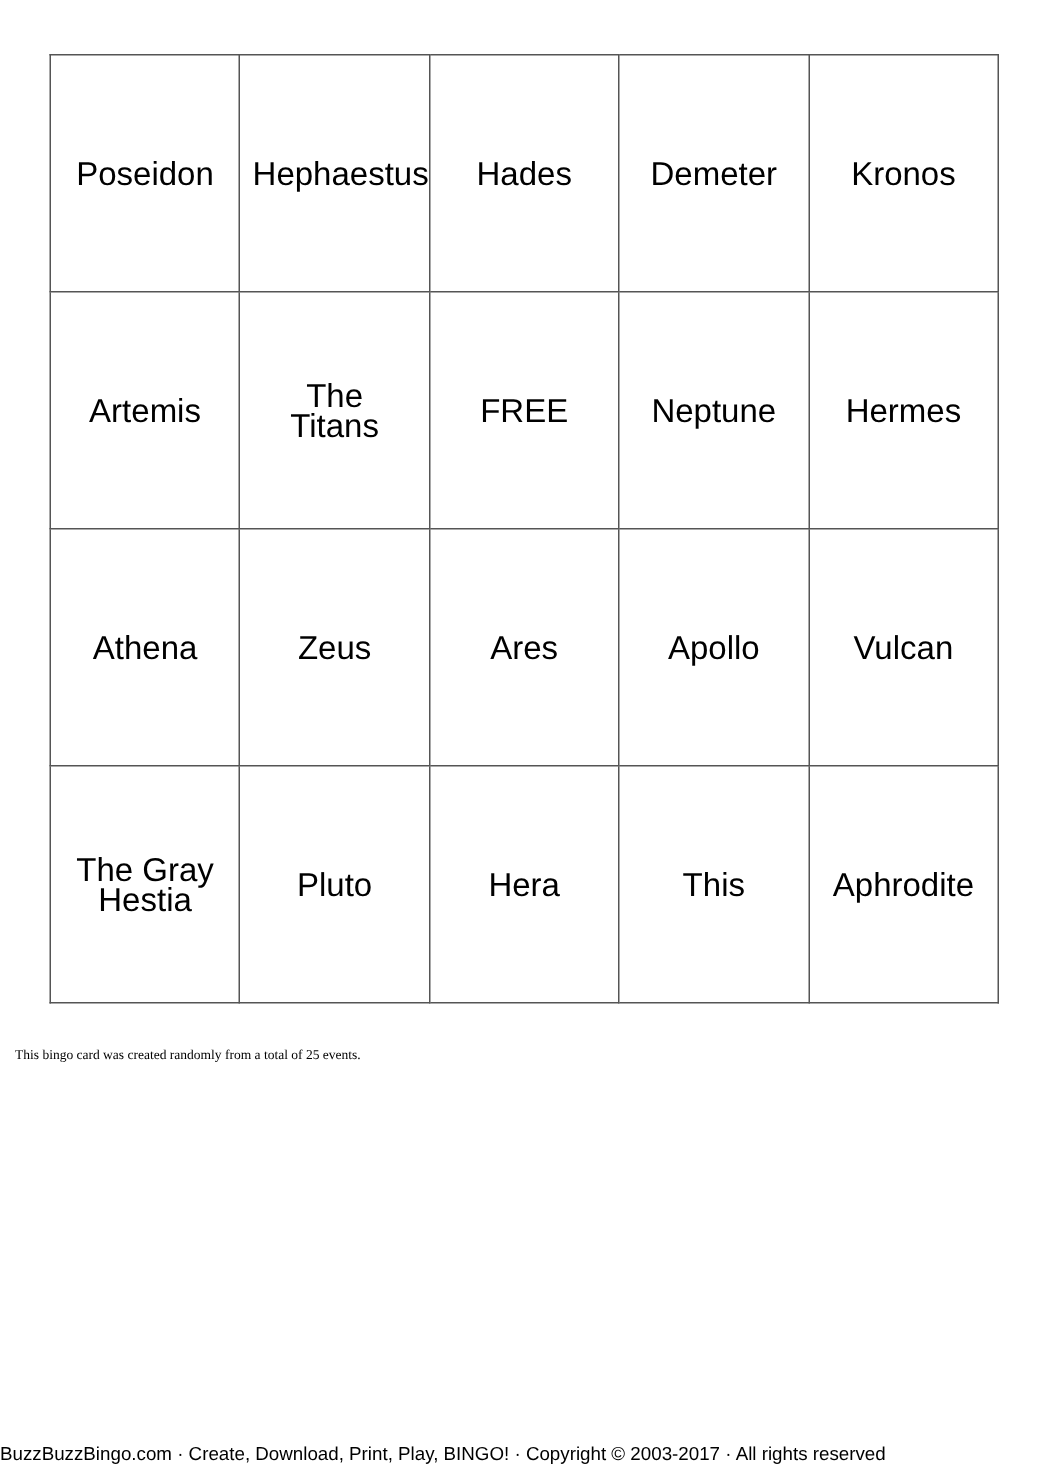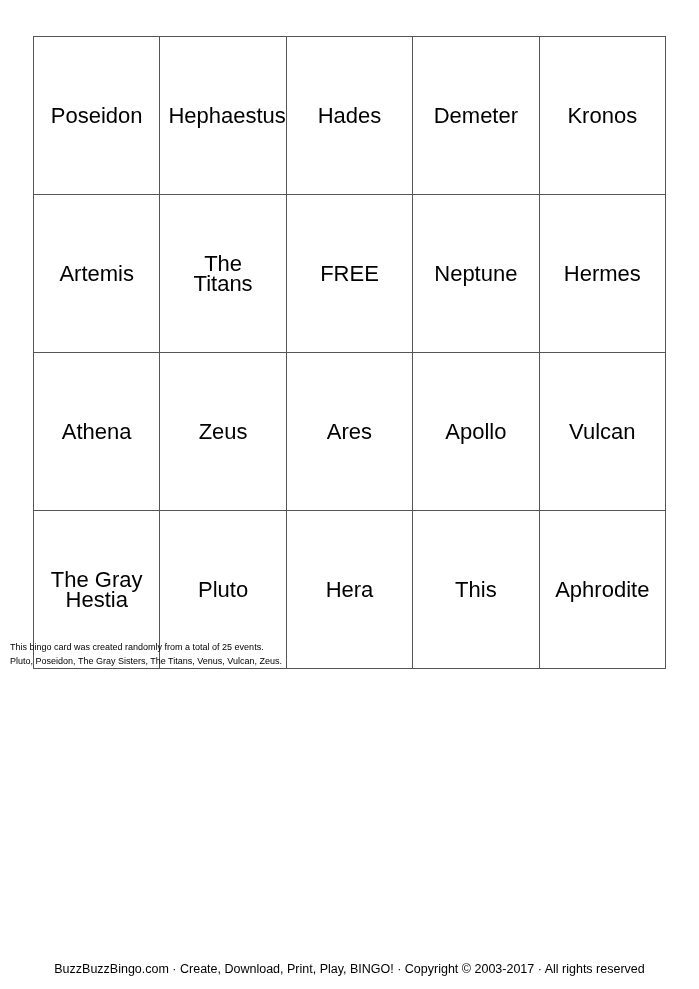--- a/index.html
+++ b/index.html
@@ -1,20 +1,20 @@
 <!DOCTYPE html>
 <html><head>
   <meta charset="utf-8">
   <style>
     html, body { margin: 0; padding: 0; background: #ffffff; }
     body { width: 699px; height: 989px; position: relative; overflow: hidden; font-family: "Liberation Sans", sans-serif; color: #000; }
     .grid { position: absolute; left: 33px; top: 36px; width: 633px; height: 633px; border-collapse: collapse; table-layout: fixed; }
     .grid td { border: 1px solid #555; width: 126px; height: 125px; text-align: center; vertical-align: middle; font-size: 22px; line-height: 20px; padding: 0 8px; box-sizing: border-box; white-space: pre-line; }
-    .info { position: absolute; left: 10px; top: 640px; width: 680px; font-size: 9px; line-height: 14px; color: #000; }
-    .footer { position: absolute; left: 0; top: 962px; width: 699px; text-align: center; font-size: 12.5px; color: #000; }
+    .info { position: absolute; left: 10px; top: 696px; width: 680px; font-size: 9px; line-height: 14px; color: #000; font-family: Liberation Serif, serif; }
+    .footer { position: absolute; left: 0; top: 962px; width: 699px; font-size: 12.5px; color: #000; }
   </style>
 </head>
 <body>
 
 <table class="grid">
   <tbody>
       <tr>
     <td>Poseidon</td>
     <td>Hephaestus</td>
     <td>Hades</td>
@@ -42,16 +42,15 @@
     <td>Pluto</td>
     <td>Hera</td>
     <td>This</td>
     <td>Aphrodite</td>
   </tr>
 </tbody>
   </table>
 
 <div class="info">
   <div>This bingo card was created randomly from a total of 25 events.</div>
-  <div>Pluto, Poseidon, The Gray Sisters, The Titans, Venus, Vulcan, Zeus.</div>
 </div>
 
 <div class="footer">BuzzBuzzBingo.com · Create, Download, Print, Play, BINGO! · Copyright © 2003-2017 · All rights reserved</div>
 
 </body></html>

